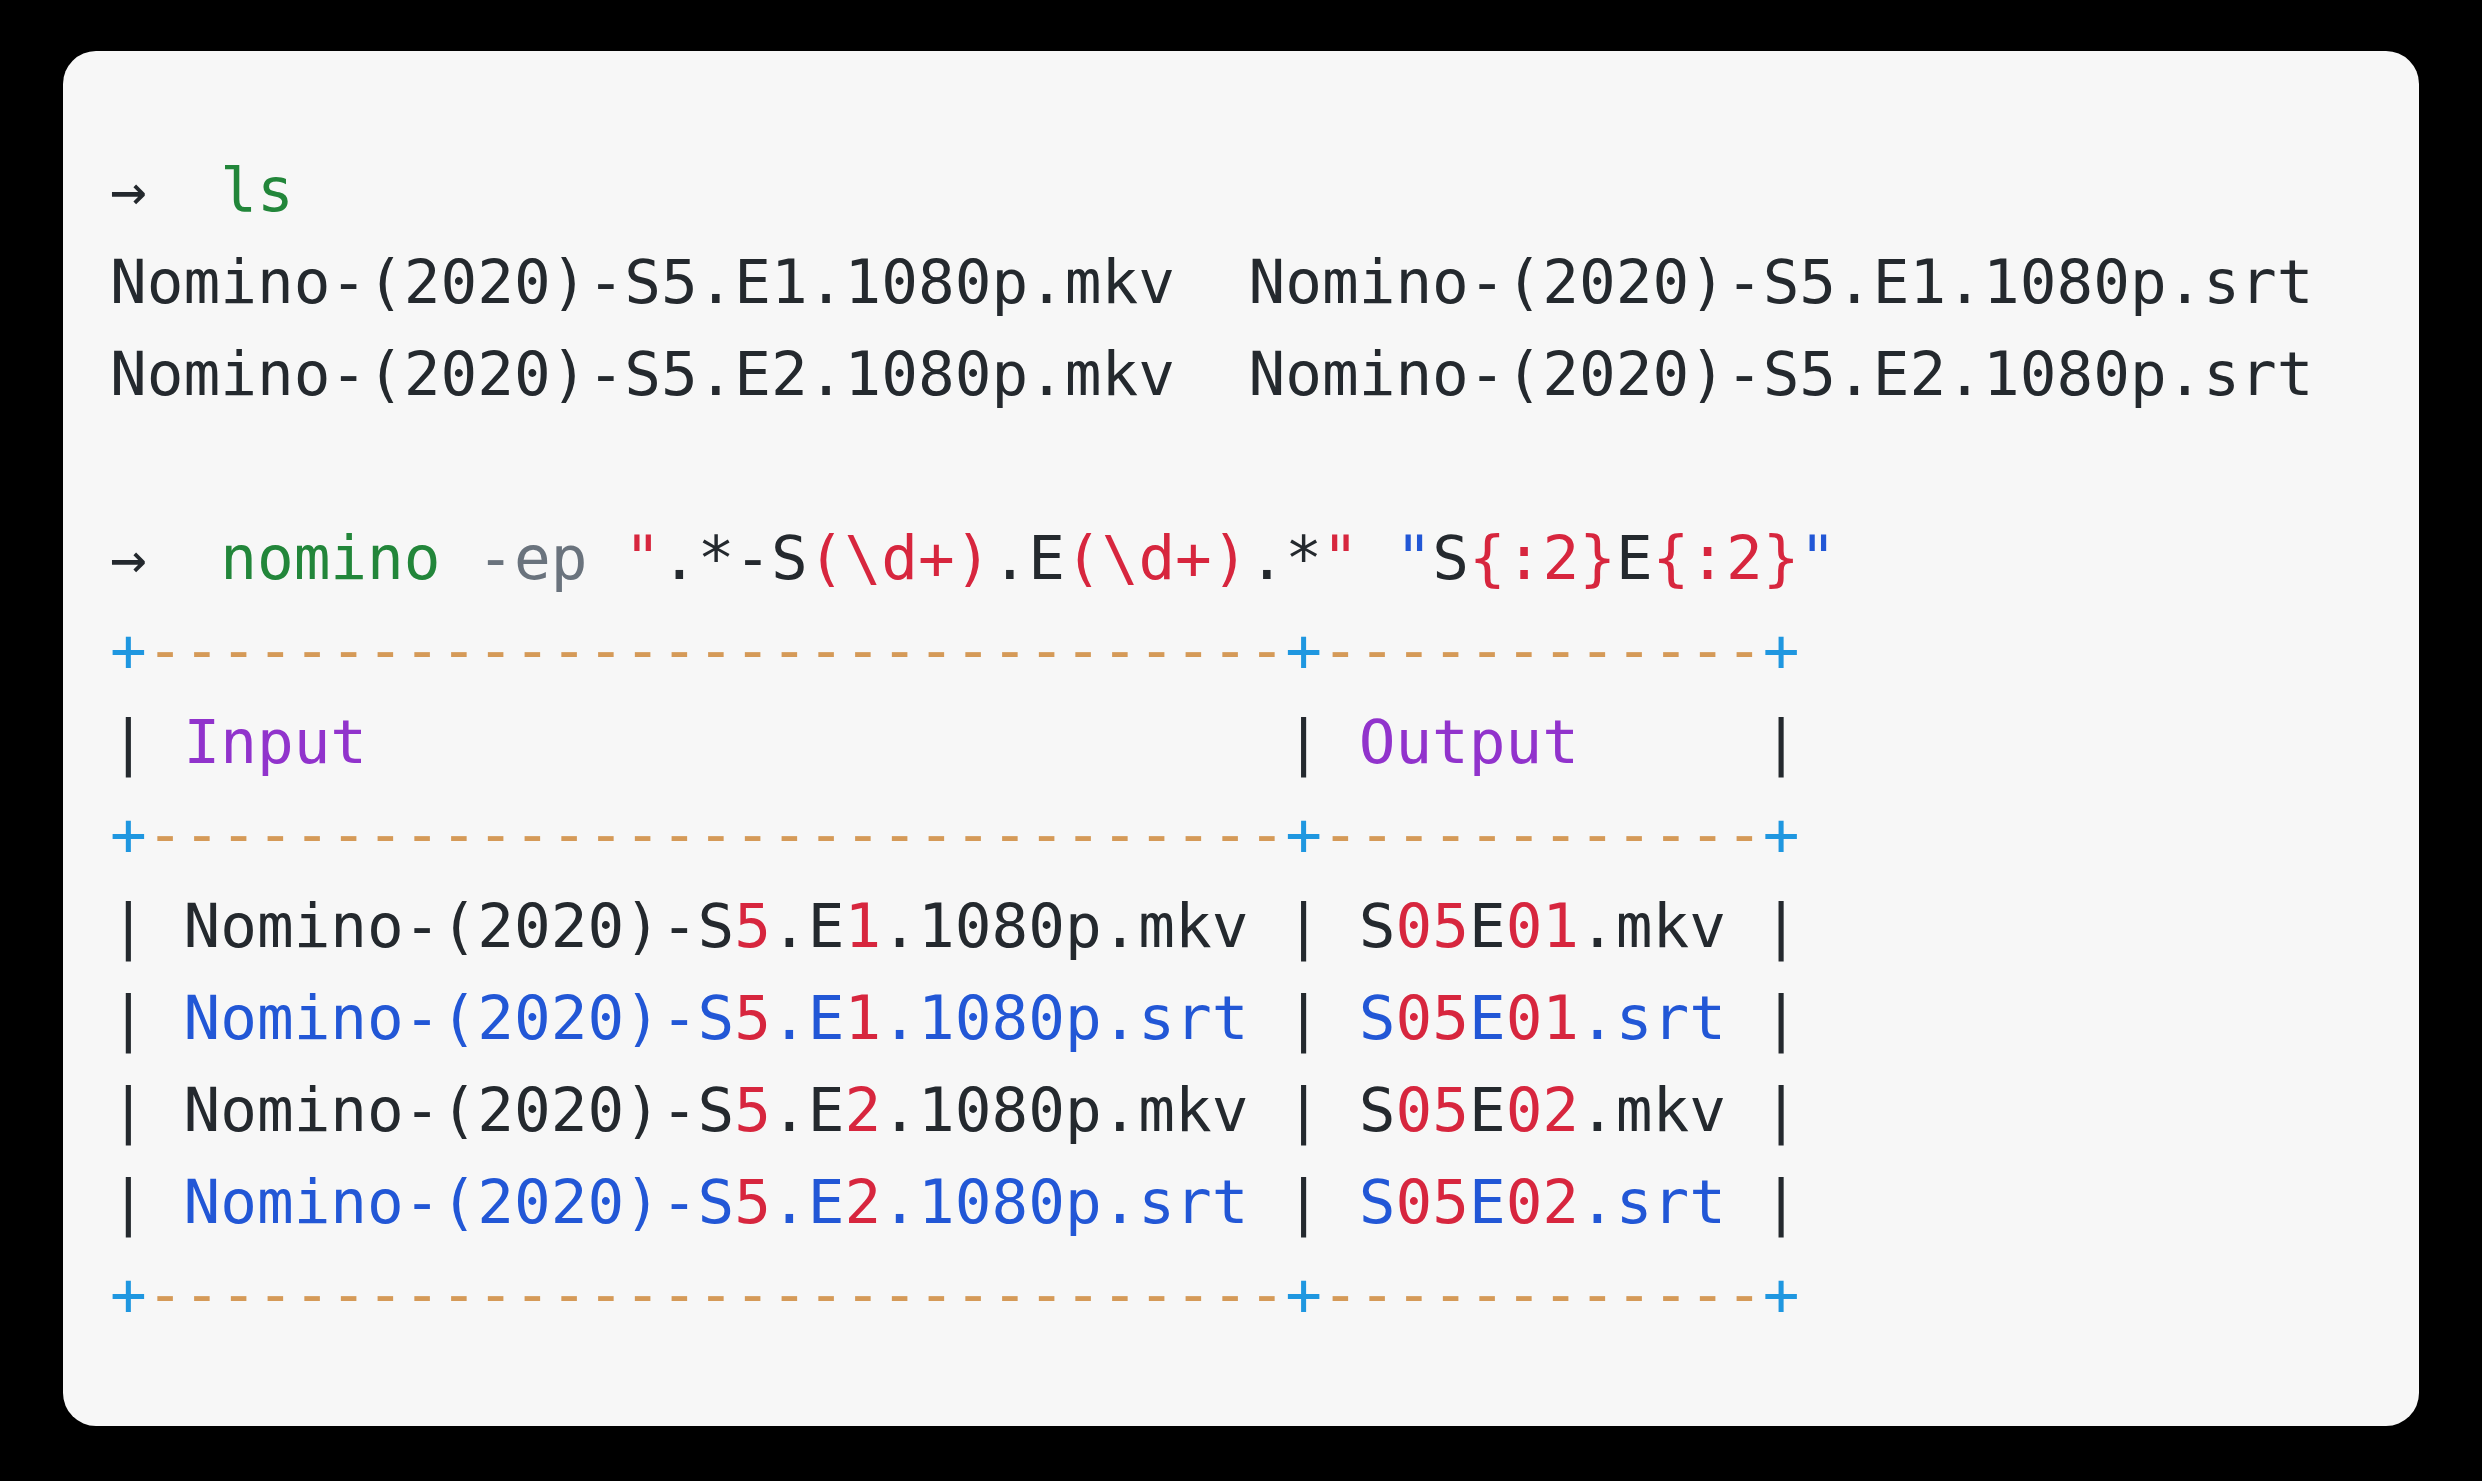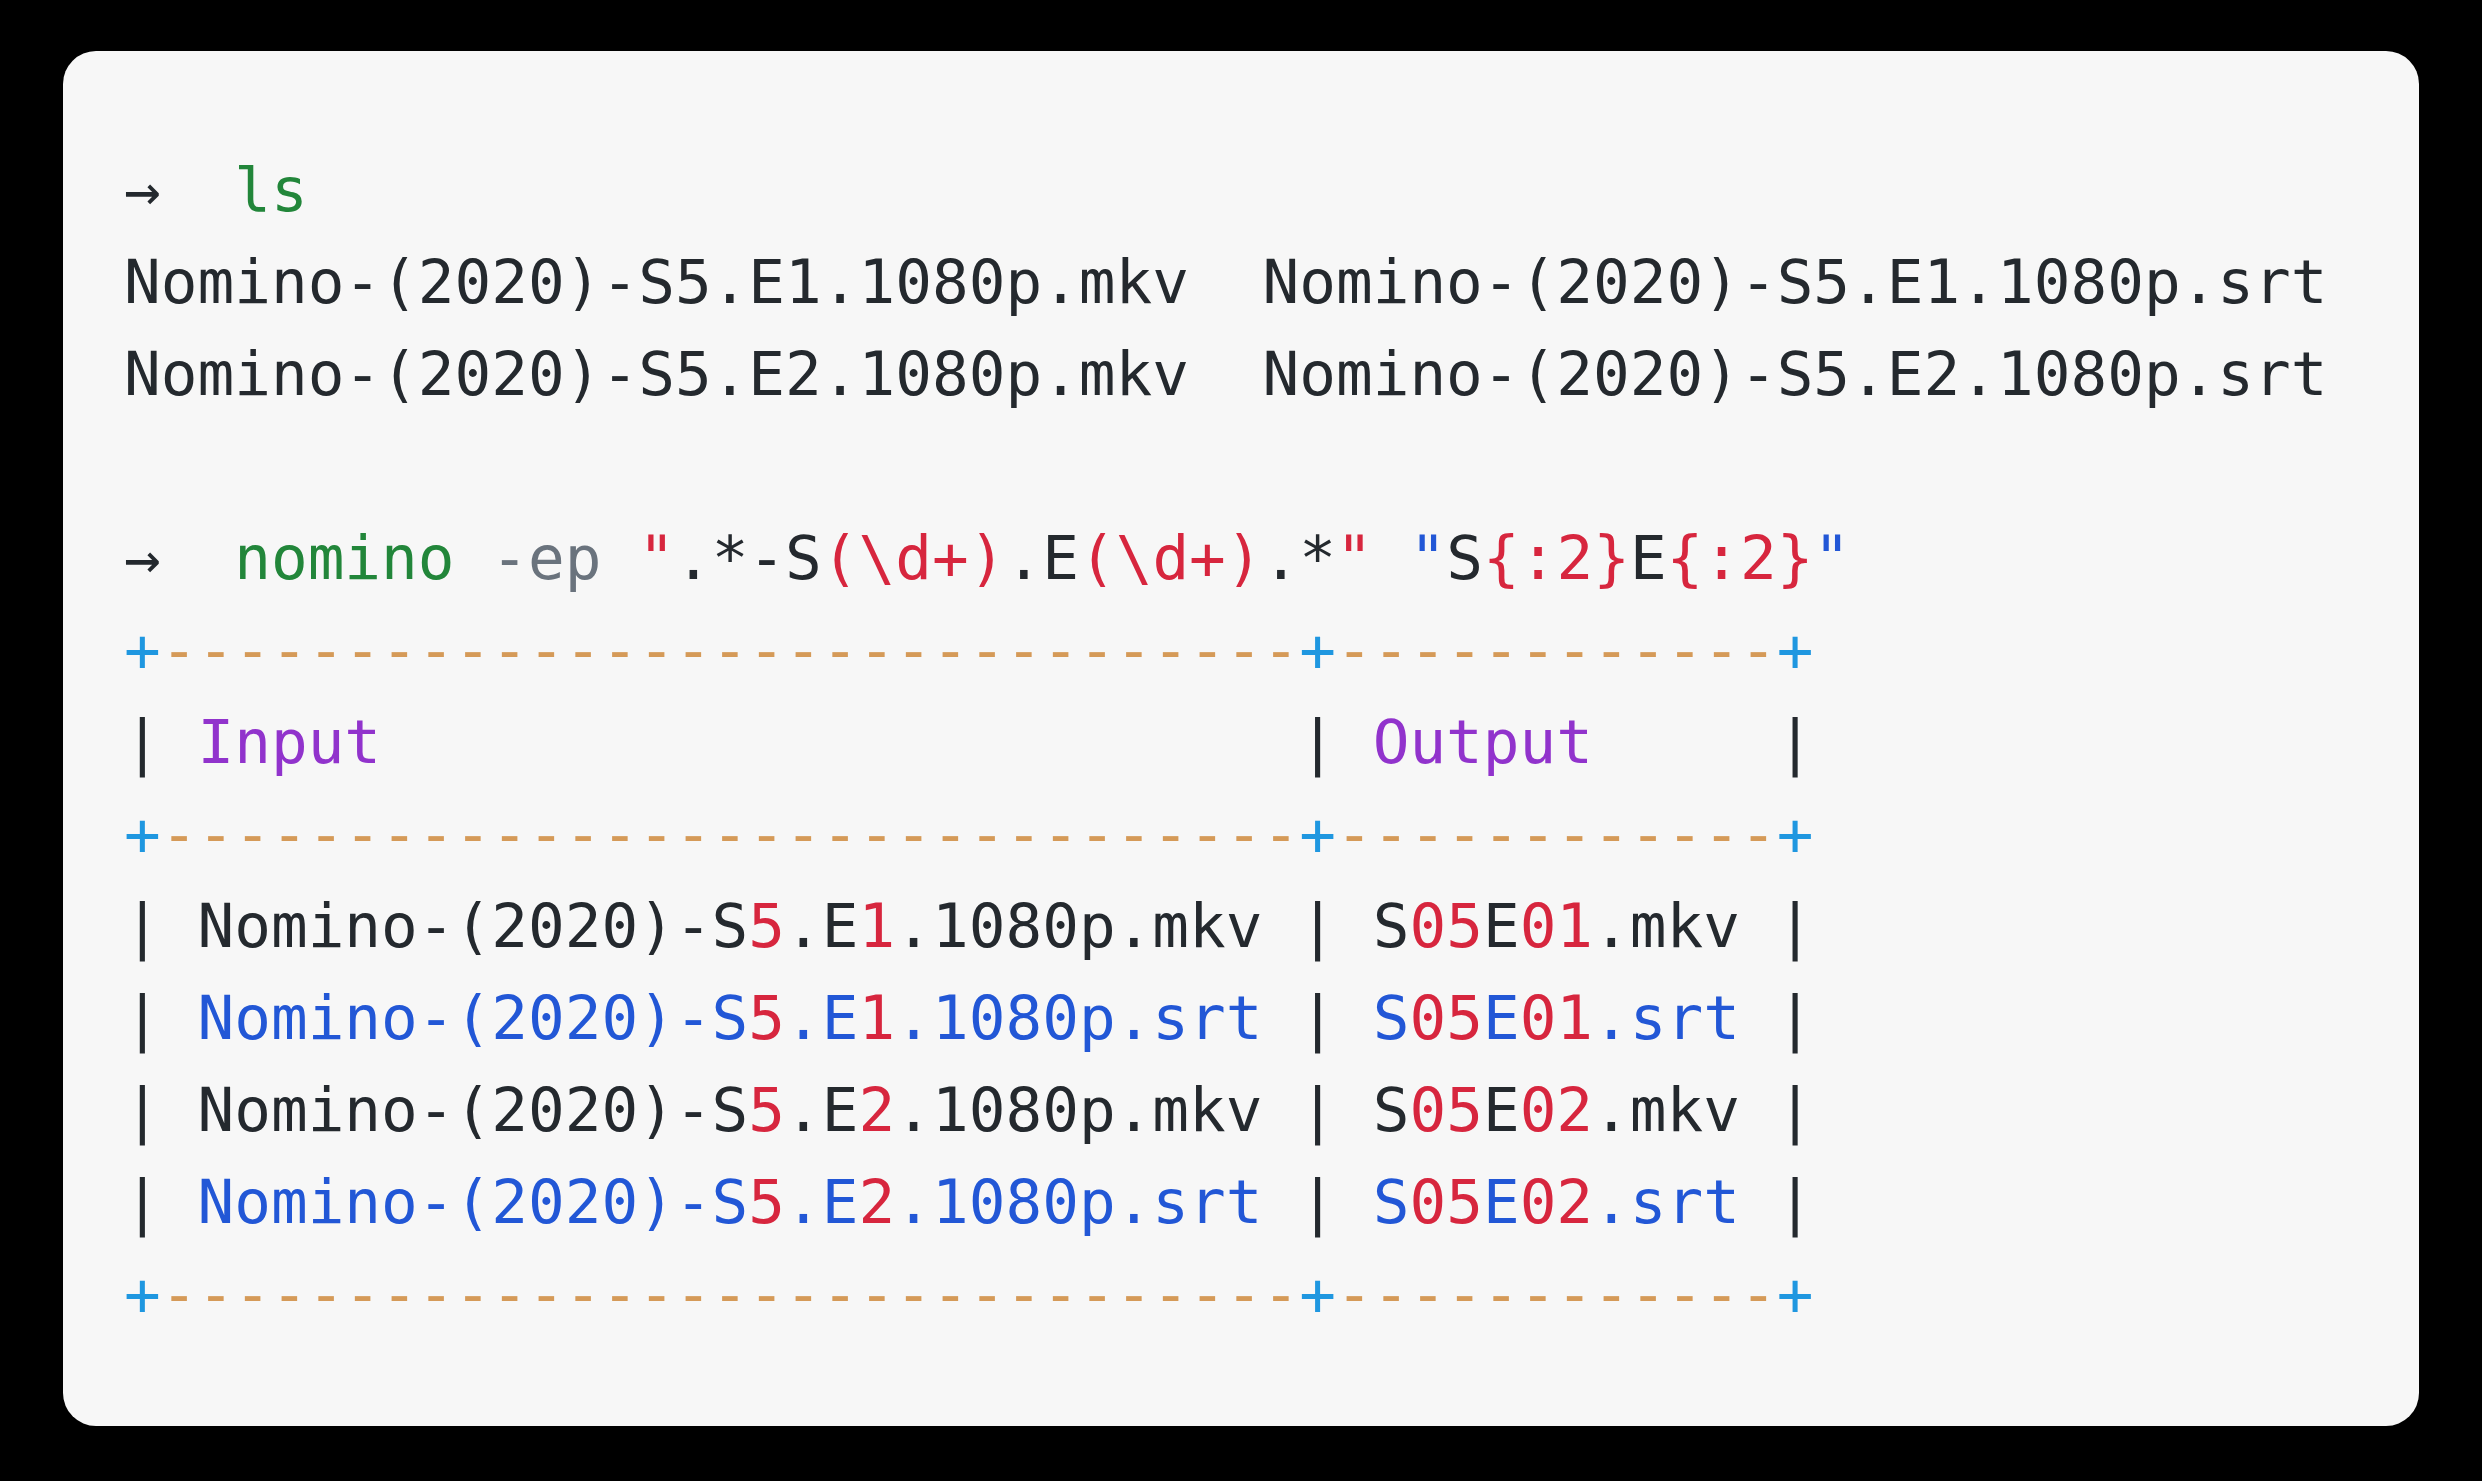--- a/index.html
+++ b/index.html
@@ -16,21 +16,21 @@
   }
   .terminal-card {
     position: absolute;
     left: 63px;
     top: 51px;
     width: 2356px;
     height: 1375px;
     background: var(--card, #f7f7f7);
     border-radius: 33px;
     box-sizing: border-box;
-    padding: 93px 61px;
+    padding: 93px 47px;
   }
   .term {
     font-family: "DejaVu Sans Mono", "Liberation Mono", monospace;
     font-size: 61px;
     line-height: 92px;
     color: var(--text, #24292e);
     white-space: pre;
   }
   .line { white-space: pre; height: 92px; }
   .c-text   { color: var(--text,   #24292e); }

